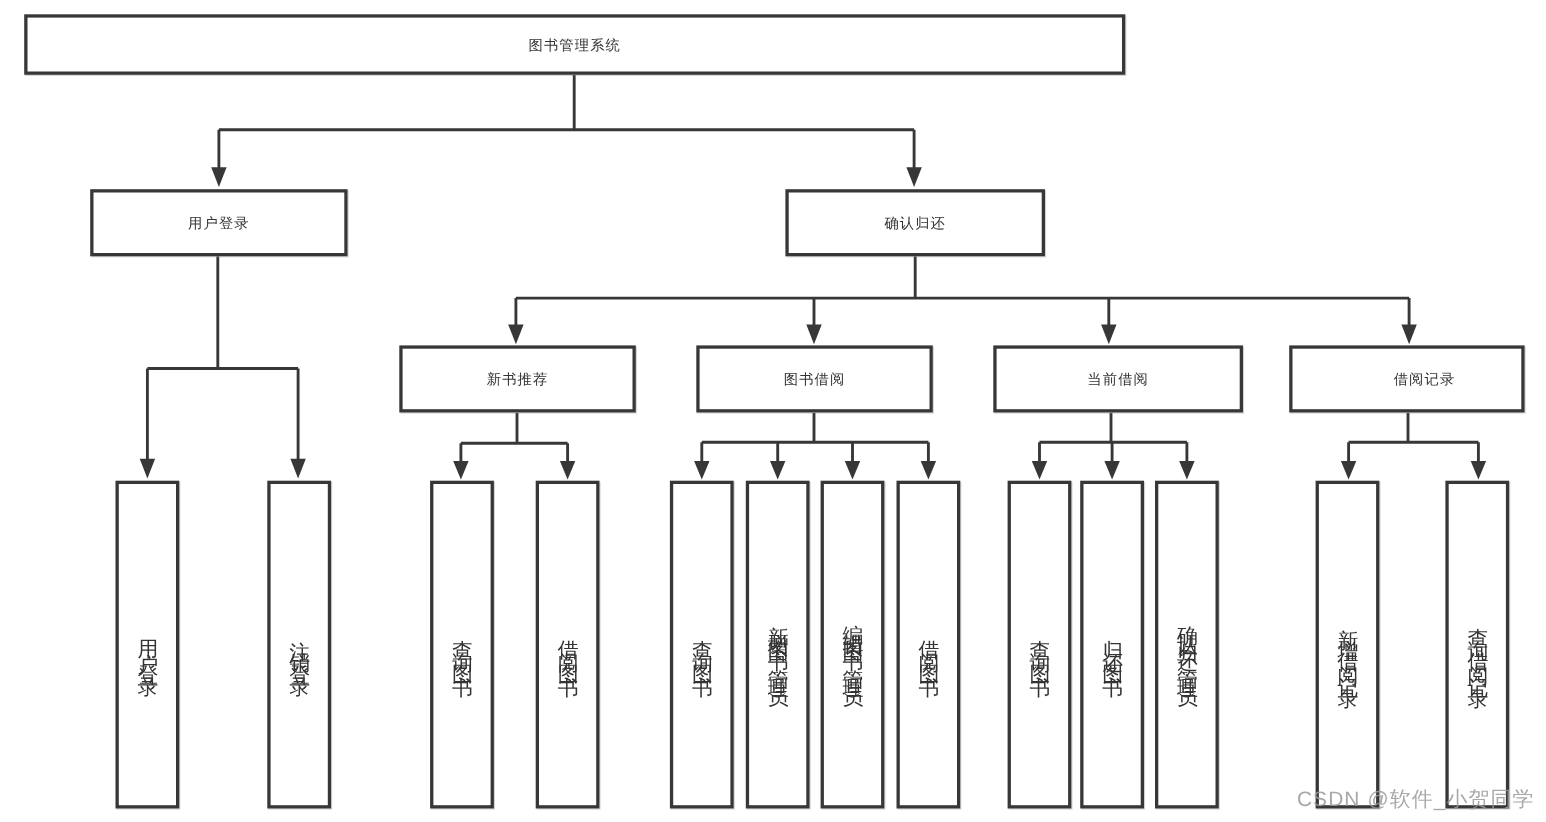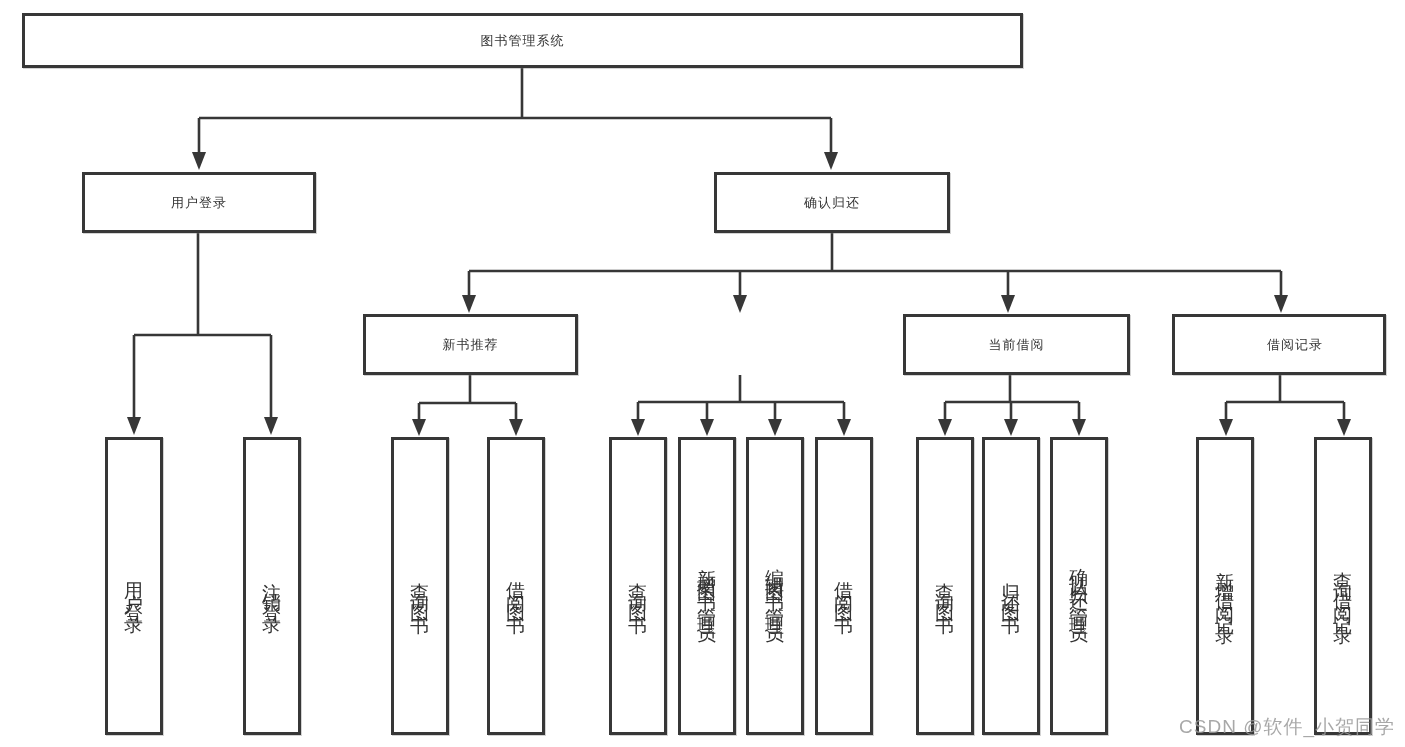--- a/index.html
+++ b/index.html
@@ -111,20 +111,21 @@
       <polygon fill="#373737" stroke="none" points="1337,419 1351,419 1344,436"></polygon>
     </g>
   </svg>
 
   <div class="box" style="left:22px; top:13px; width:1001px; height:55px;">图书管理系统</div>
 
   <div class="box" style="left:82px; top:172px; width:234px; height:61px;">用户登录</div>
   <div class="box" style="left:714px; top:172px; width:236px; height:61px;">确认归还</div>
 
   <div class="box" style="left:363px; top:314px; width:215px; height:61px;">新书推荐</div>
+  <div class="box" style="left:633px; top:314px; width:215px; height:61px;">图书借阅</div>
   <div class="box" style="left:903px; top:314px; width:227px; height:61px;">当前借阅</div>
   <div class="box" style="left:1172px; top:314px; width:214px; height:61px;padding-left:32px;">借阅记录</div>
 
   <div class="box vbox" style="left:105px; top:437px; width:58px; height:298px;">用户登录</div>
   <div class="box vbox" style="left:243px; top:437px; width:58px; height:298px;">注销登录</div>
 
   <div class="box vbox" style="left:391px; top:437px; width:58px; height:298px;">查询图书</div>
   <div class="box vbox" style="left:487px; top:437px; width:58px; height:298px;">借阅图书</div>
 
   <div class="box vbox" style="left:609px; top:437px; width:58px; height:298px;">查询图书</div>

